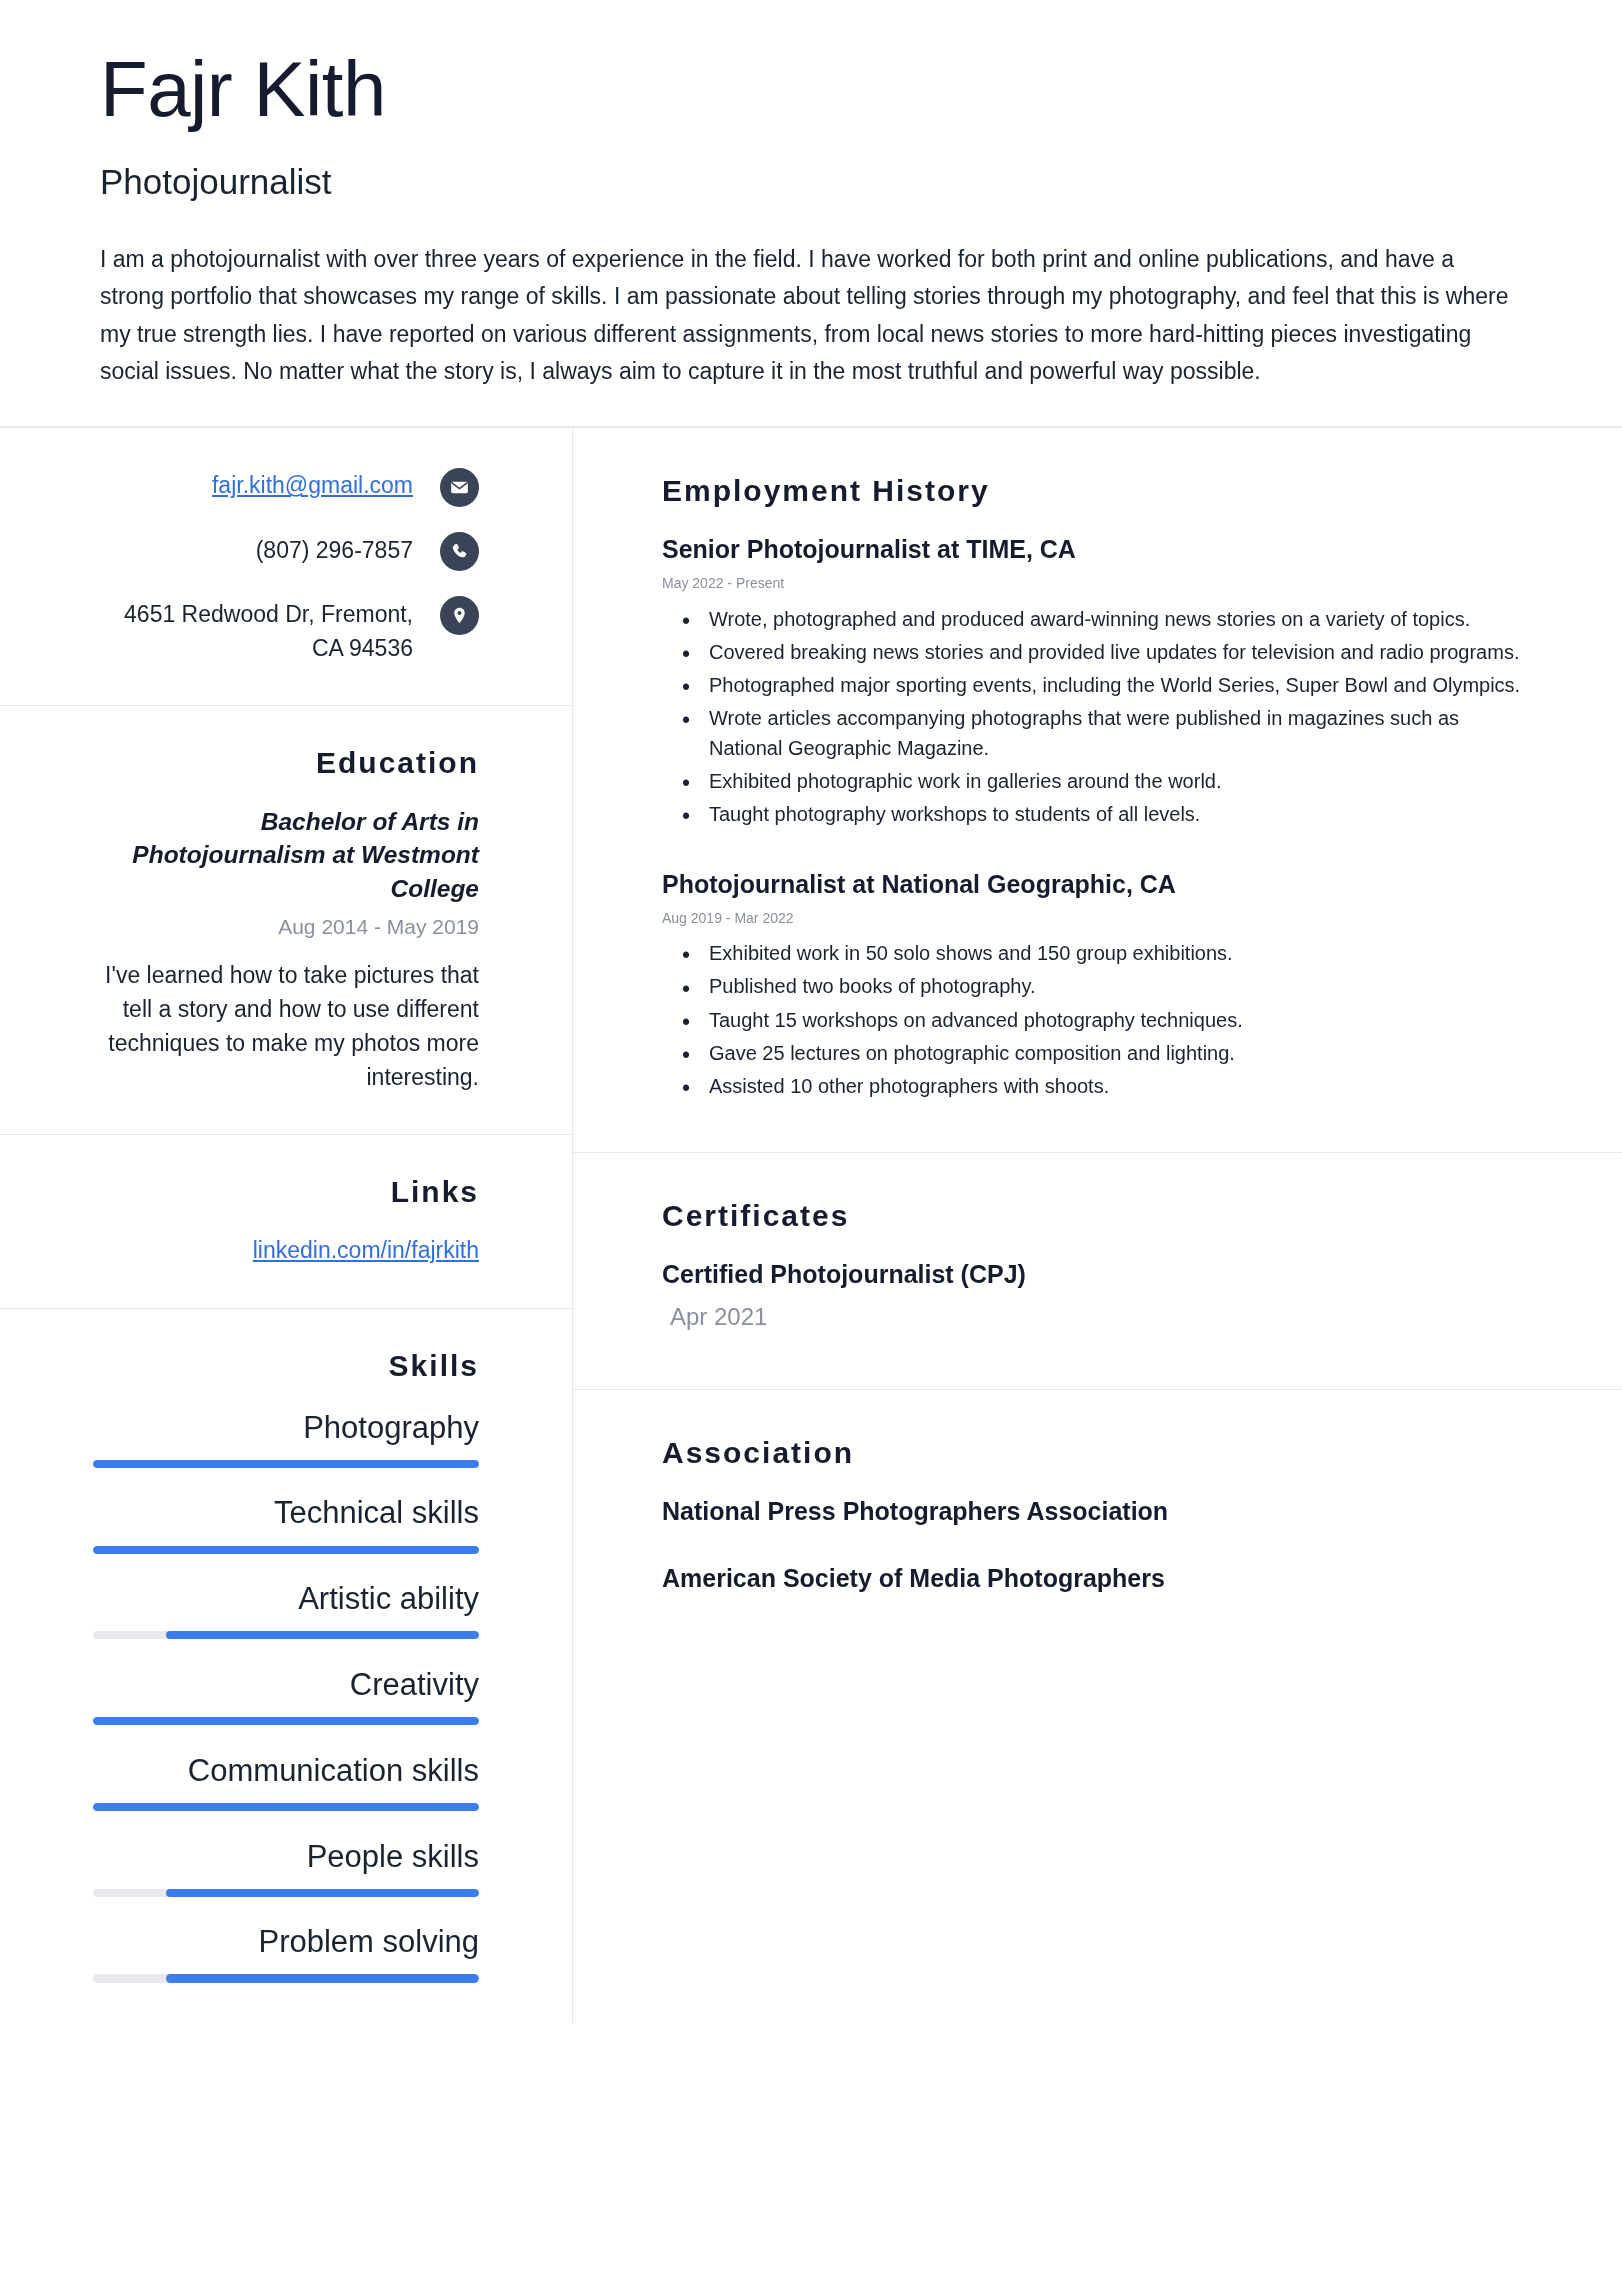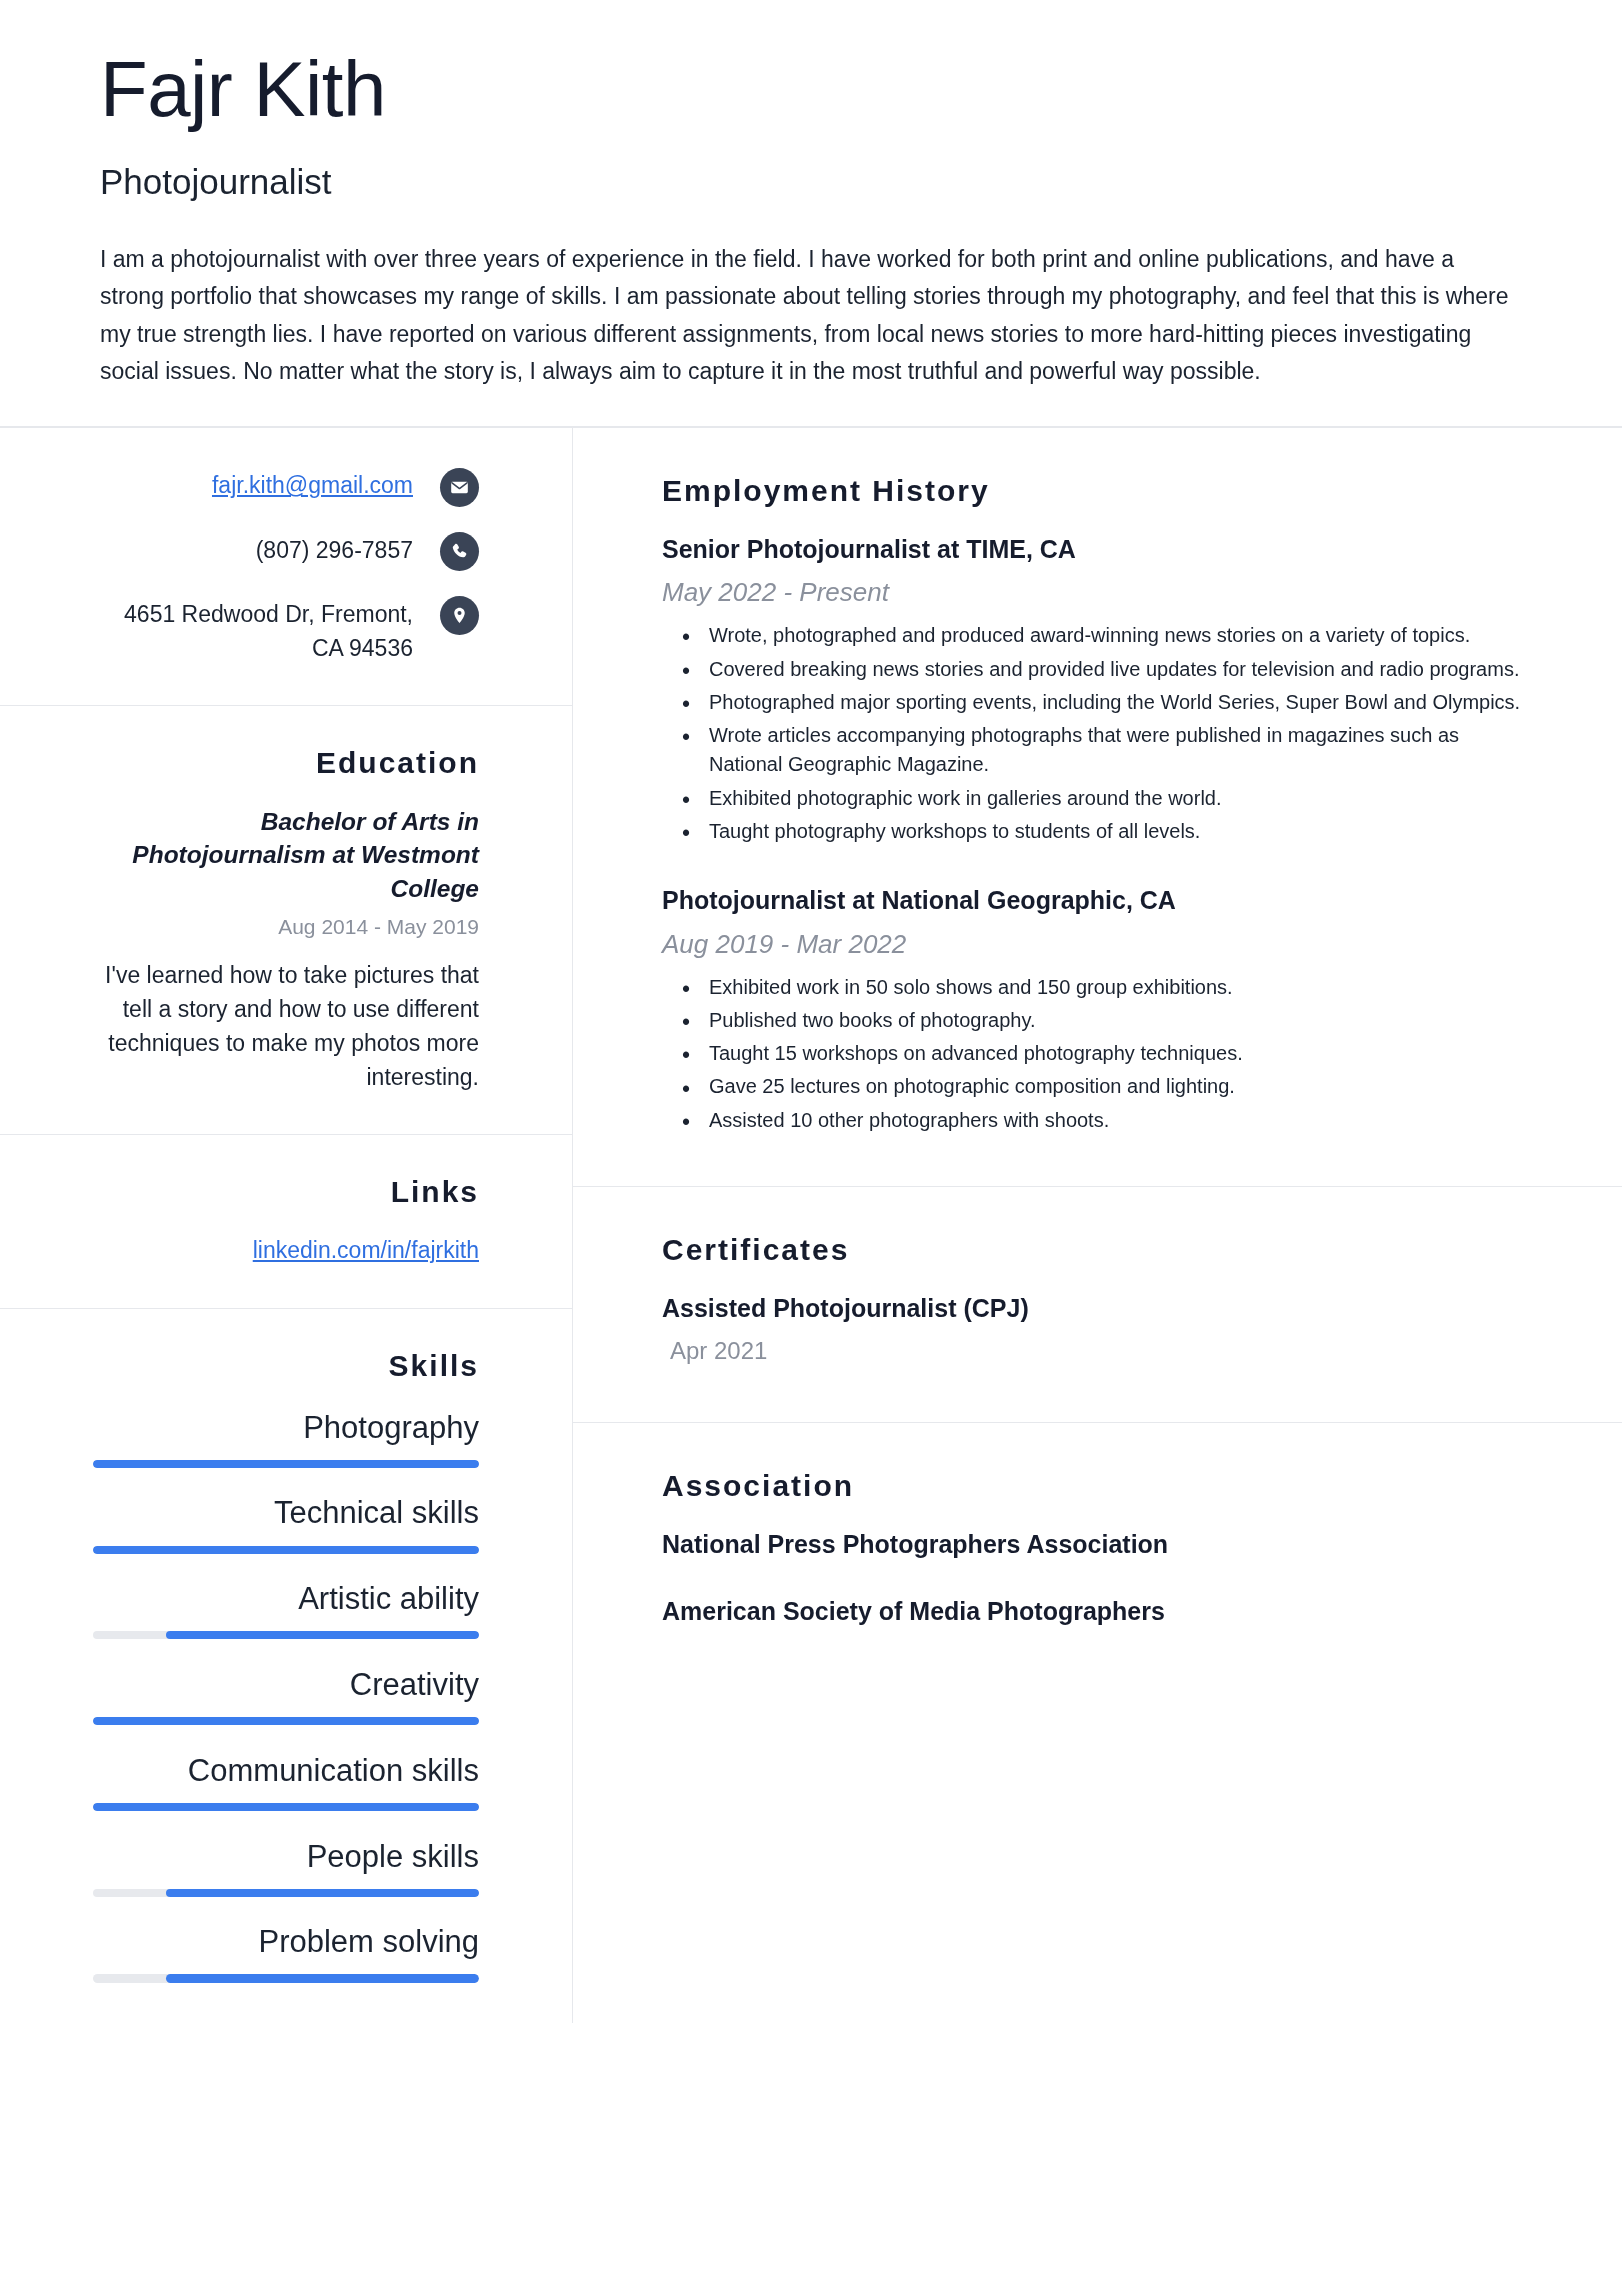--- a/index.html
+++ b/index.html
@@ -191,25 +191,24 @@
   .job { margin-bottom: 38px; }
   .job:last-child { margin-bottom: 0; }
   .job-heading {
     font-size: 25px;
     font-weight: bold;
     color: #161c2d;
     margin: 0 0 7.3px 0;
     line-height: 1.35;
   }
   .job-date {
-    font-size: 26px;
+    font-size: 14px;
     color: #8a909c;
     margin: 0 0 11px 0;
     line-height: 1.4;
-    font-style: italic;
   }
   .job-bullets {
     margin: 0;
     padding-left: 47px;
     list-style: none;
   }
   .job-bullets li {
     font-size: 20px;
     line-height: 1.48;
     color: #1b2330;
@@ -388,21 +387,21 @@
             <li>Taught 15 workshops on advanced photography techniques.</li>
             <li>Gave 25 lectures on photographic composition and lighting.</li>
             <li>Assisted 10 other photographers with shoots.</li>
           </ul>
         </div>
       </div>
 
       <div class="rsection">
         <div class="sec-head">Certificates</div>
         <div>
-          <div class="cert-title">Assisted Photojournalist (CPJ)</div>
+          <div class="cert-title">Certified Photojournalist (CPJ)</div>
           <div class="cert-date">Apr 2021</div>
         </div>
       </div>
 
       <div class="rsection no-border">
         <div class="sec-head">Association</div>
         <div class="member-item">
           <div class="member-title">National Press Photographers Association</div>
         </div>
         <div class="member-item">

